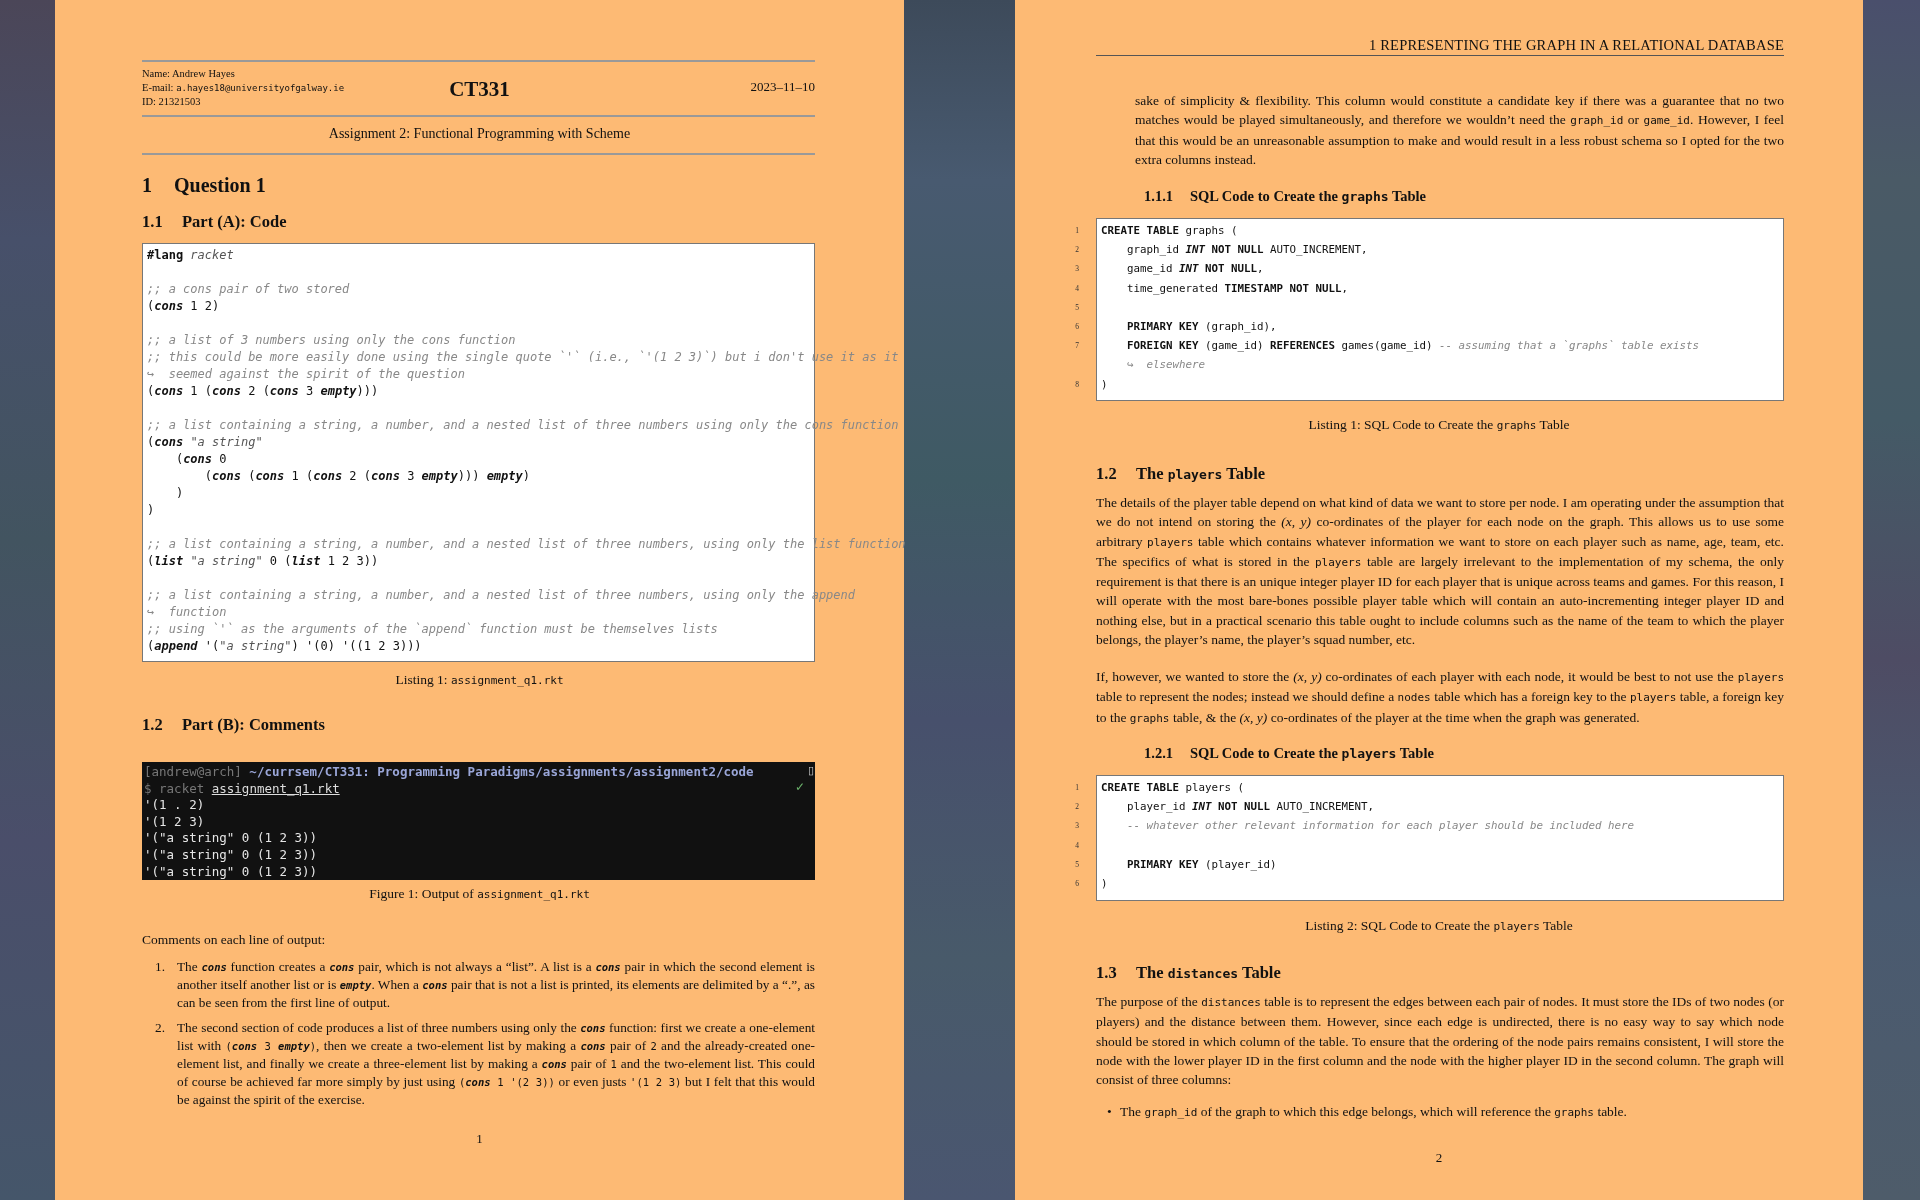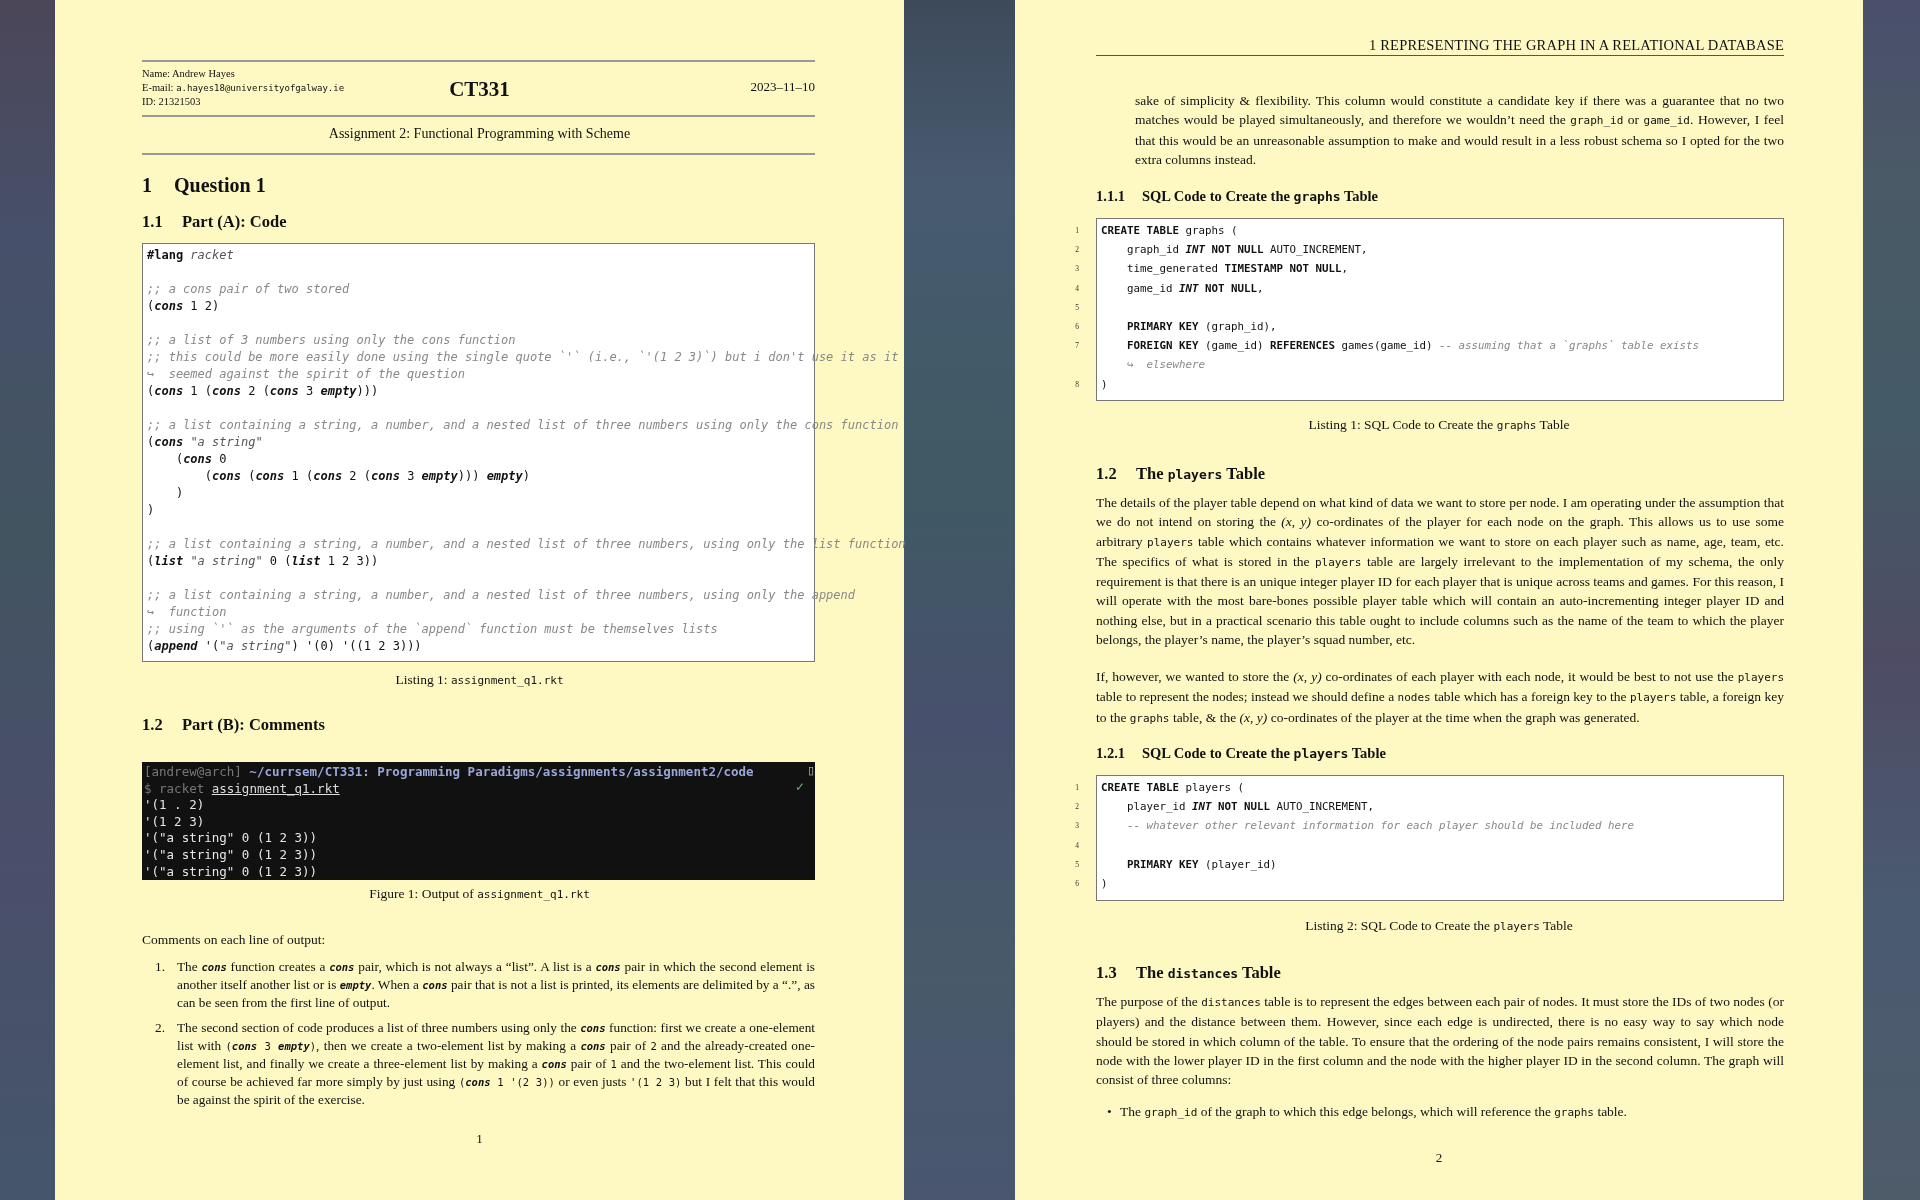--- a/index.html
+++ b/index.html
@@ -8,21 +8,21 @@
       position: relative;
       background: linear-gradient(180deg, #4a4860 0%, #45566a 25%, #3f5262 45%, #4b4f6a 65%, #485a6b 85%, #46526a 100%);
       font-family: "Liberation Serif", serif;
       color: #111;
     }
     .bg-strip { position: absolute; top: 0; height: 1200px; }
     .bg-left { left: 0; width: 55px; background: linear-gradient(180deg,#4b4658,#47506a 20%,#425460 45%,#4a4e6a 70%,#45566a); }
     .bg-mid { left: 904px; width: 111px; background: linear-gradient(180deg,#3d4a5a,#485a70 15%,#3f5a64 40%,#47506c 60%,#485a6a 80%,#4a5670); }
     .bg-right { left: 1863px; width: 57px; background: linear-gradient(180deg,#4a4f6c,#4a5a66 15%,#445a66 35%,#4e4c64 55%,#4a5a70 75%,#4e5c6a); }
 
-    .page { position: absolute; top: 0; height: 1200px; background: #fef9c3; }
+    .page { position: absolute; top: 0; height: 1200px; background: #fdba74; }
     .page1 { left: 55px; width: 849px; }
     .page2 { left: 1015px; width: 848px; }
 
     .mono { font-family: "DejaVu Sans Mono", monospace; }
     .kw { font-weight: bold; }
     .kwi { font-weight: bold; font-style: italic; }
     .cmt { color: #888; font-style: italic; }
     .str { color: #555; font-style: italic; }
 
     
@@ -30,21 +30,21 @@
     .hdr-left { position: absolute; left: 87px; top: 67px; font-size: 10.5px; line-height: 13.5px; }
     .hdr-left .mono { font-size: 9px; }
     .hdr-course { position: absolute; left: 0; width: 849px; text-align: center; top: 77px; font-size: 21px; font-weight: bold; }
     .hdr-date { position: absolute; right: 89px; top: 79px; font-size: 13px; }
     .hdr-sub { position: absolute; left: 0; width: 849px; text-align: center; top: 126px; font-size: 14px; }
 
     .h1 { position: absolute; left: 87px; font-size: 20px; font-weight: bold; }
     .h2 { position: absolute; left: 87px; font-size: 16.5px; font-weight: bold; }
     .h3 { position: absolute; font-size: 14.5px; font-weight: bold; }
     .num { display: inline-block; width: 32px; }
-    .num3 { display: inline-block; width: 46px; }
+    .num3 { display: inline-block; width: 46px; margin-left: 48px; }
     .h2 .mono, .h3 .mono { font-size: 13px; }
 
     .code-box { position: absolute; border: 1.3px solid #777; background: #fff; }
     .code-line { font-family: "DejaVu Sans Mono", monospace; font-size: 10.2px; height: 17px; line-height: 17px; white-space: pre; color: #111; }
     .code-box.racket { left: 87px; top: 243px; width: 673px; height: 419px; padding: 3px 4px; }
     .code-box.racket .code-line { height: 17px; line-height: 17px; font-size: 12px; }
 
     .caption { position: absolute; left: 0; text-align: center; font-size: 13.5px; }
     .caption .mono { font-size: 11px; }
 
@@ -166,22 +166,22 @@
 
   <div class="para" style="left:120px; top:91px; width:649px" id="p2-intro"><span>sake of simplicity &amp; flexibility.  This column would constitute a candidate key if there was a guarantee that no two matches would be played simultaneously, and therefore we wouldn’t need the </span><span class="mono">graph_id</span><span> or </span><span class="mono">game_id</span><span>. However, I feel that this would be an unreasonable assumption to make and would result in a less robust schema so I opted for the two extra columns instead.</span></div>
 
   <div class="h3" style="left:81px; top:188px">
     <span class="num3">1.1.1</span><span>SQL Code to Create the </span><span class="mono">graphs</span><span> Table</span>
   </div>
 
   <div class="code-box sql" style="left:81px; top:218px; width:688px; height:183px; padding:2px 4px" id="sql-graphs">
       <div class="code-line"><span class="kw">CREATE TABLE</span><span> graphs (</span></div>
       <div class="code-line"><span>    graph_id </span><span class="kwi">INT</span><span> </span><span class="kw">NOT NULL</span><span> AUTO_INCREMENT,</span></div>
+      <div class="code-line"><span>    game_id </span><span class="kwi">INT</span><span> </span><span class="kw">NOT NULL</span><span>,</span></div>
       <div class="code-line"><span>    time_generated </span><span class="kw">TIMESTAMP NOT NULL</span><span>,</span></div>
-      <div class="code-line"><span>    game_id </span><span class="kwi">INT</span><span> </span><span class="kw">NOT NULL</span><span>,</span></div>
       <div class="code-line">&nbsp;</div>
       <div class="code-line"><span>    </span><span class="kw">PRIMARY KEY</span><span> (graph_id),</span></div>
       <div class="code-line"><span>    </span><span class="kw">FOREIGN KEY</span><span> (game_id) </span><span class="kw">REFERENCES</span><span> games(game_id) </span><span class="cmt">-- assuming that a `graphs` table exists</span></div>
       <div class="code-line"><span class="cmt">    ↪  elsewhere</span></div>
       <div class="code-line"><span>)</span></div>
     </div>
   <div id="sql-graphs-nums"></div>
 
   <div class="caption" style="top:417px; width:848px">
     <span>Listing 1: SQL Code to Create the </span><span class="mono">graphs</span><span> Table</span>

